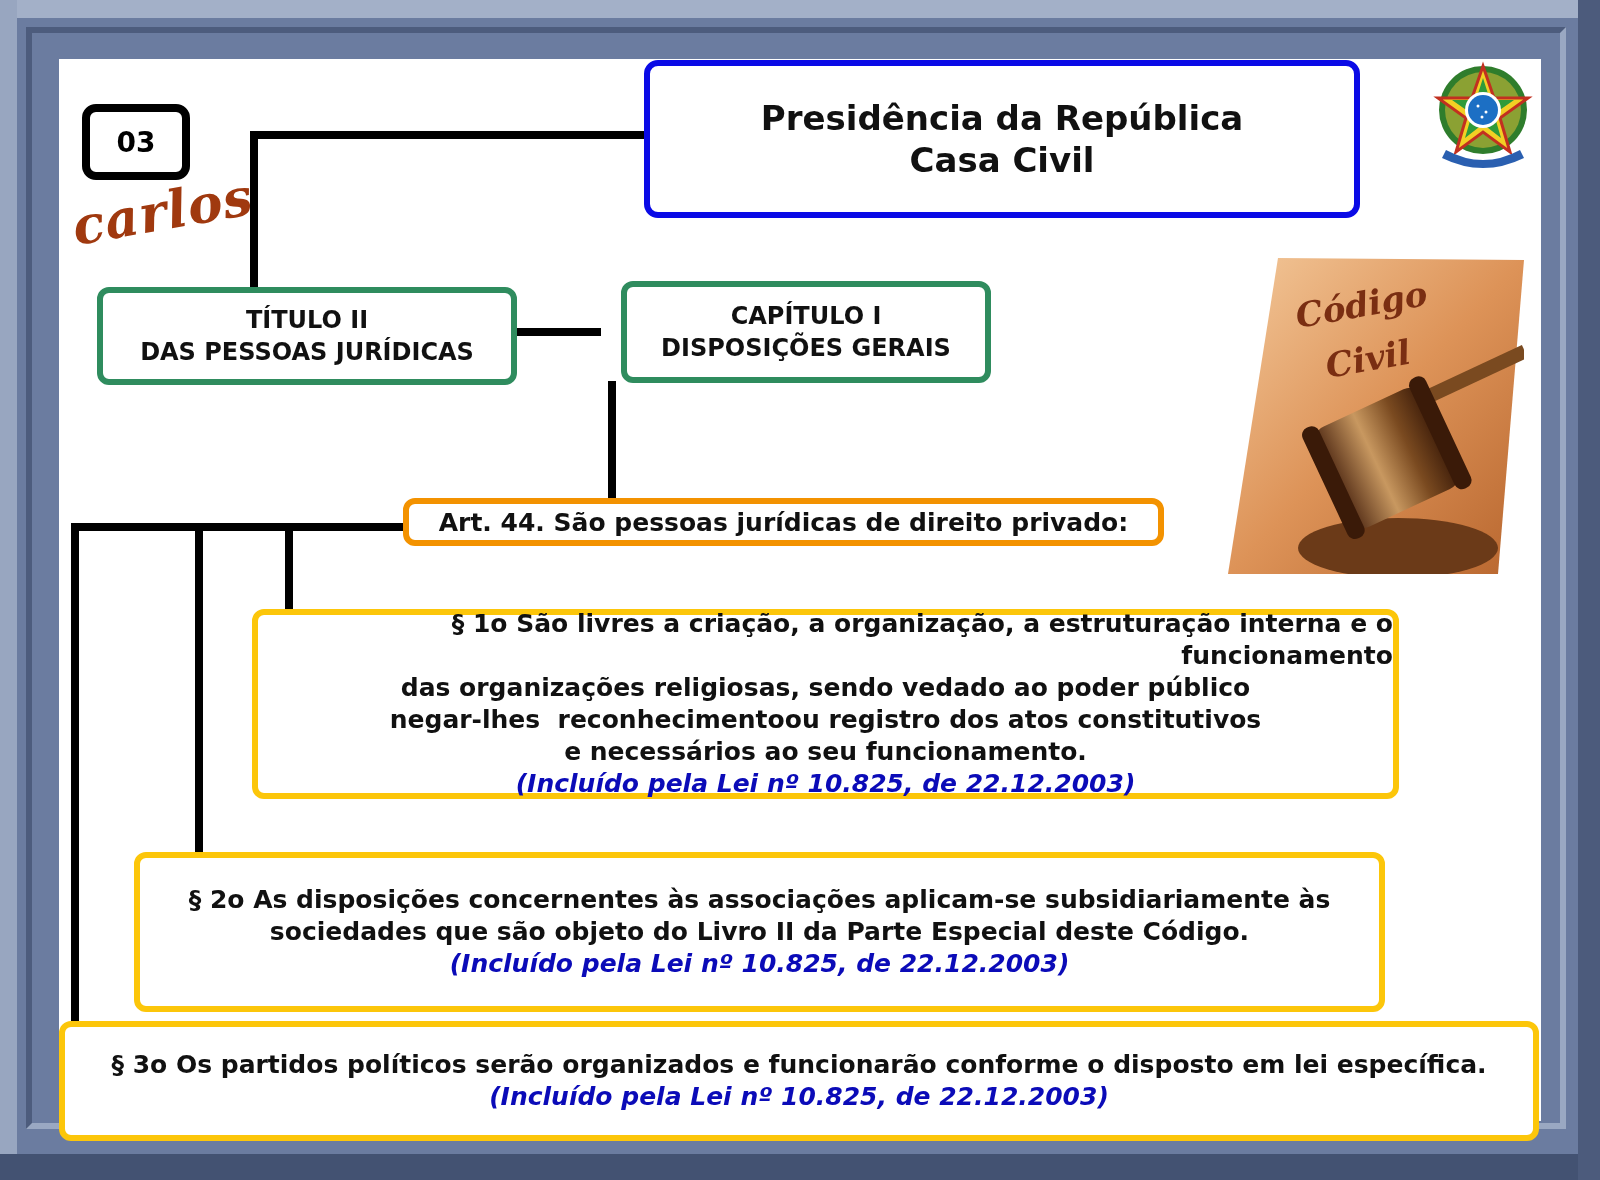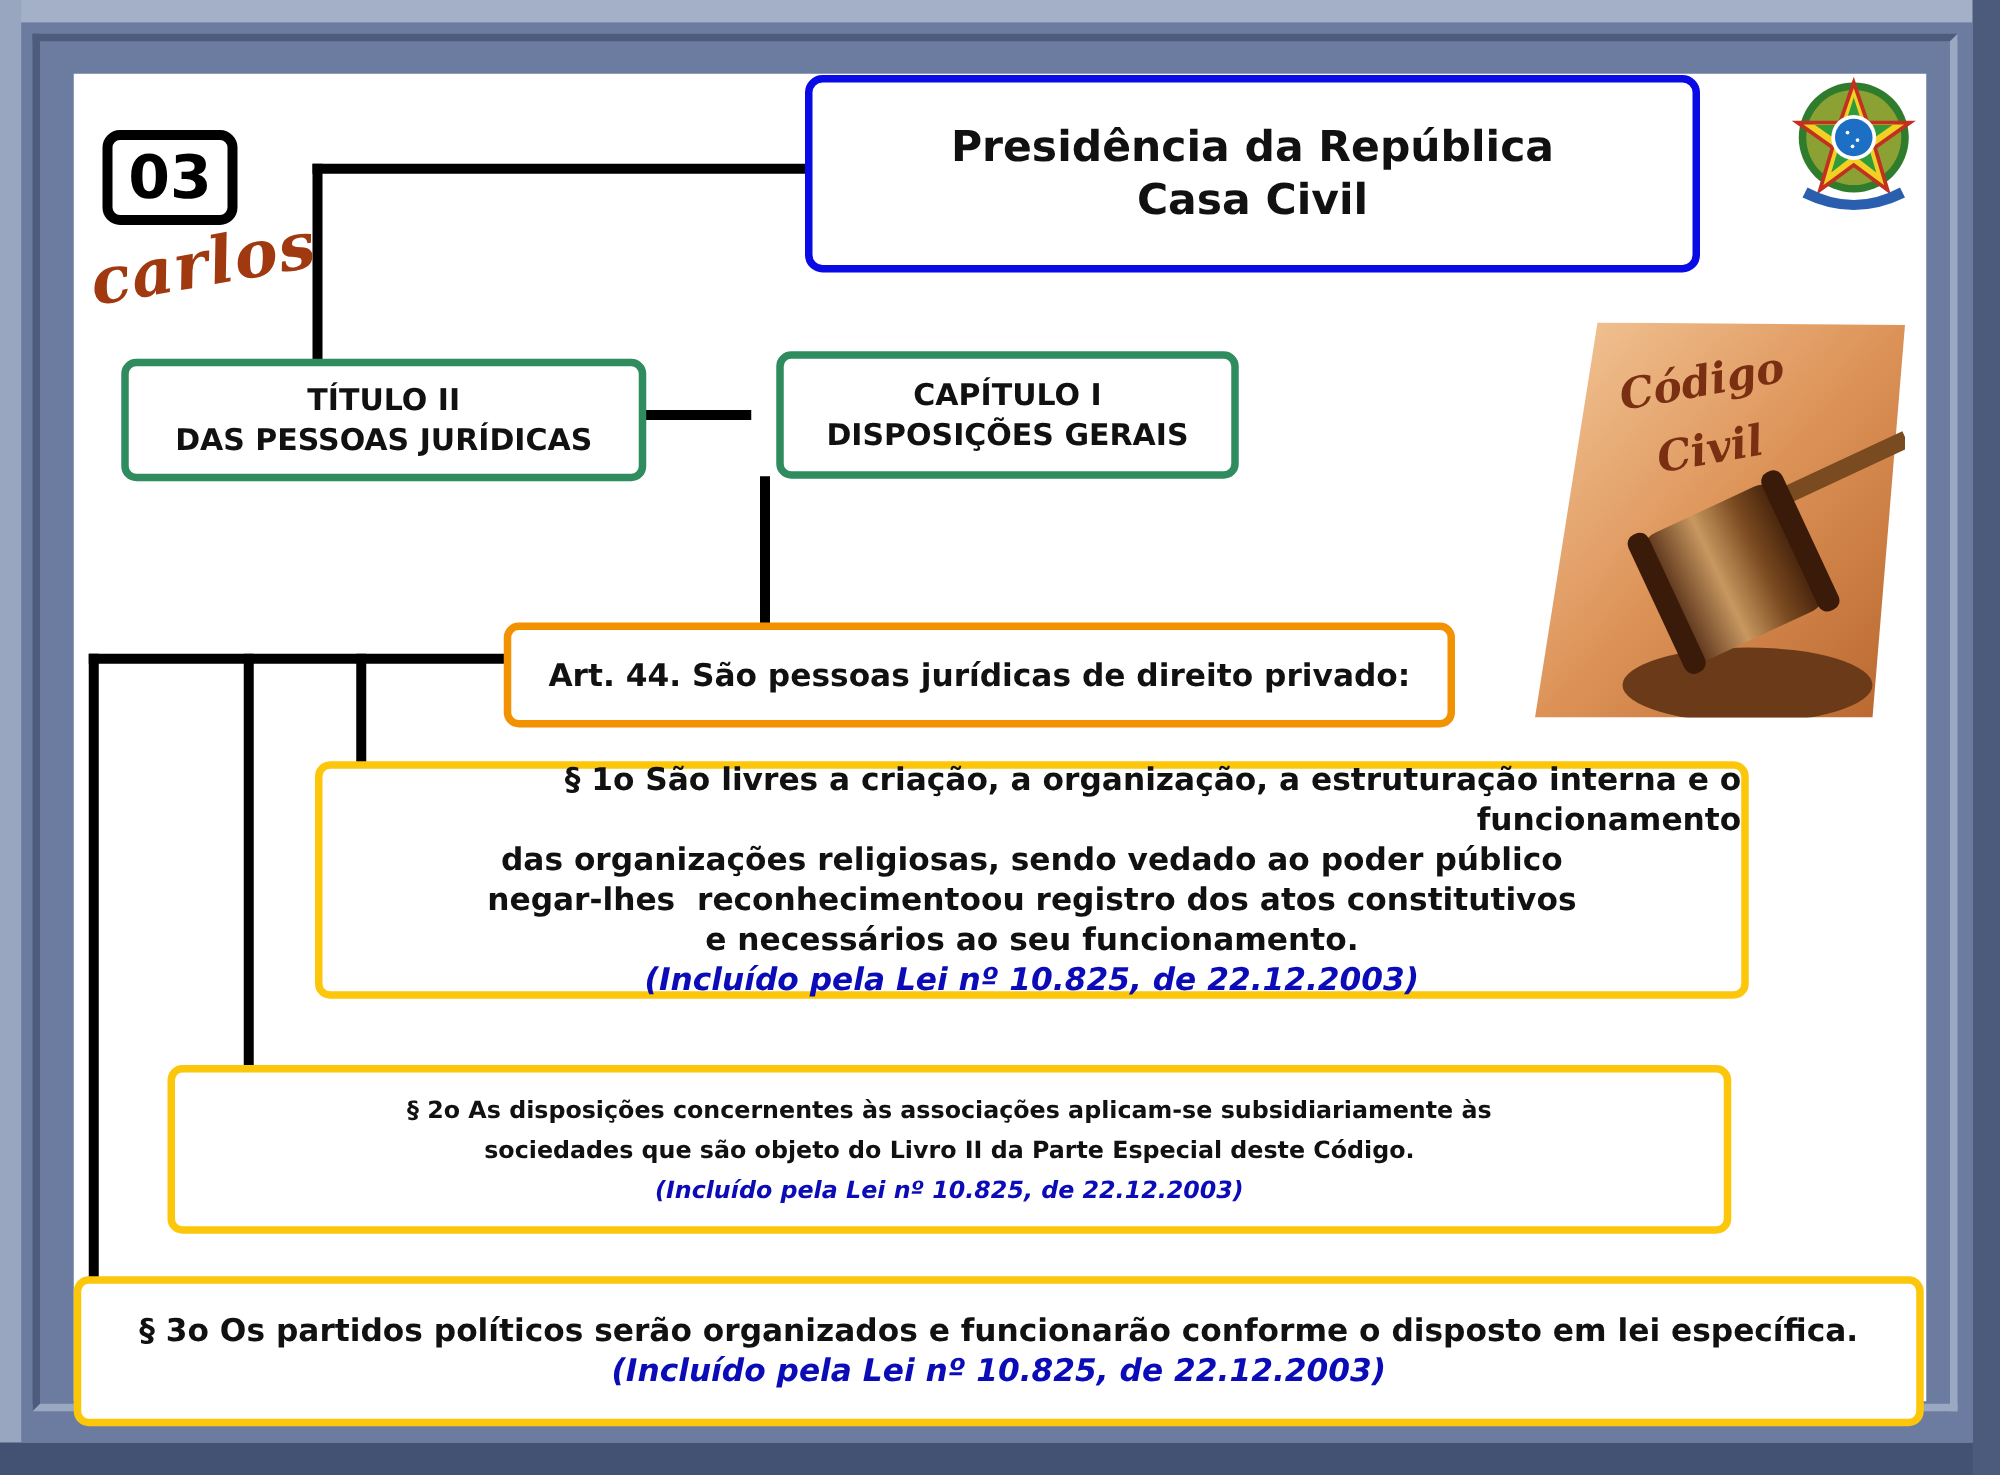--- a/index.html
+++ b/index.html
@@ -9,29 +9,29 @@
   .frame-bevel-left{position:absolute;left:0;top:0;width:17px;height:1180px;background:#98a6c0;}
   .frame-bevel-bottom{position:absolute;left:0;bottom:0;width:1600px;height:26px;background:#435272;}
   .frame-bevel-right{position:absolute;right:0;top:0;width:22px;height:1180px;background:#4c5b7c;}
   .frame-mid{position:absolute;left:17px;top:18px;width:1561px;height:1136px;background:#6b7ca0;}
   .frame-inner-line{position:absolute;left:26px;top:27px;width:1540px;height:1102px;box-sizing:border-box;border-top:6px solid #4d5c7d;border-left:6px solid #4d5c7d;border-bottom:6px solid #9aa8c2;border-right:6px solid #9aa8c2;}
   .canvas{position:absolute;left:59px;top:59px;width:1482px;height:1062px;background:#ffffff;}
 
   .node{position:absolute;box-sizing:border-box;background:#fff;border-radius:12px;display:flex;flex-direction:column;align-items:center;justify-content:center;text-align:right;font-weight:bold;color:#111;}
   .line{position:absolute;background:#000;}
 
-  .badge{position:absolute;left:82px;top:104px;width:108px;height:76px;box-sizing:border-box;border:8px solid #000;border-radius:14px;display:flex;align-items:center;justify-content:center;font-weight:bold;font-size:48px;color:#000;}
+  .badge{position:absolute;left:82px;top:104px;width:108px;height:76px;box-sizing:border-box;border:8px solid #000;border-radius:14px;display:flex;align-items:center;justify-content:center;font-weight:bold;font-size:28px;color:#000;}
   .signature{position:absolute;left:78px;top:196px;font-family:"DejaVu Serif","Liberation Serif",serif;font-style:italic;font-weight:bold;font-size:52px;color:#a0390f;transform:rotate(-10deg);transform-origin:left bottom;letter-spacing:1px;}
 
   .header-box{left:644px;top:60px;width:716px;height:158px;border:6px solid #0a0ae6;border-radius:14px;font-size:34px;line-height:42px;}
   .titulo-box{left:97px;top:287px;width:420px;height:98px;border:6px solid #2f8c5e;font-size:24px;line-height:32px;}
   .capitulo-box{left:621px;top:281px;width:370px;height:102px;border:6px solid #2f8c5e;font-size:24px;line-height:32px;}
-  .art-box{left:403px;top:498px;width:761px;height:84px;border:6px solid #f39200;font-size:25px;}
+  .art-box{left:403px;top:498px;width:761px;height:48px;border:6px solid #f39200;font-size:25px;}
   .par1-box{left:252px;top:609px;width:1147px;height:190px;border:6px solid #fcc60a;font-size:25px;line-height:32px;}
-  .par2-box{left:134px;top:852px;width:1251px;height:135px;border:6px solid #fcc60a;font-size:19px;line-height:32px;}
+  .par2-box{left:134px;top:852px;width:1251px;height:160px;border:6px solid #fcc60a;font-size:25px;line-height:32px;}
   .par3-box{left:59px;top:1021px;width:1480px;height:120px;border:6px solid #fcc60a;font-size:25px;line-height:32px;}
   .blue{color:#0b0bb8;font-style:italic;}
 
   .emblem{position:absolute;left:1428px;top:60px;width:110px;height:110px;}
   .book{position:absolute;left:1228px;top:258px;width:296px;height:316px;}
 </style>
 </head>
 <body>
 
 <div class="frame-outer"></div>

